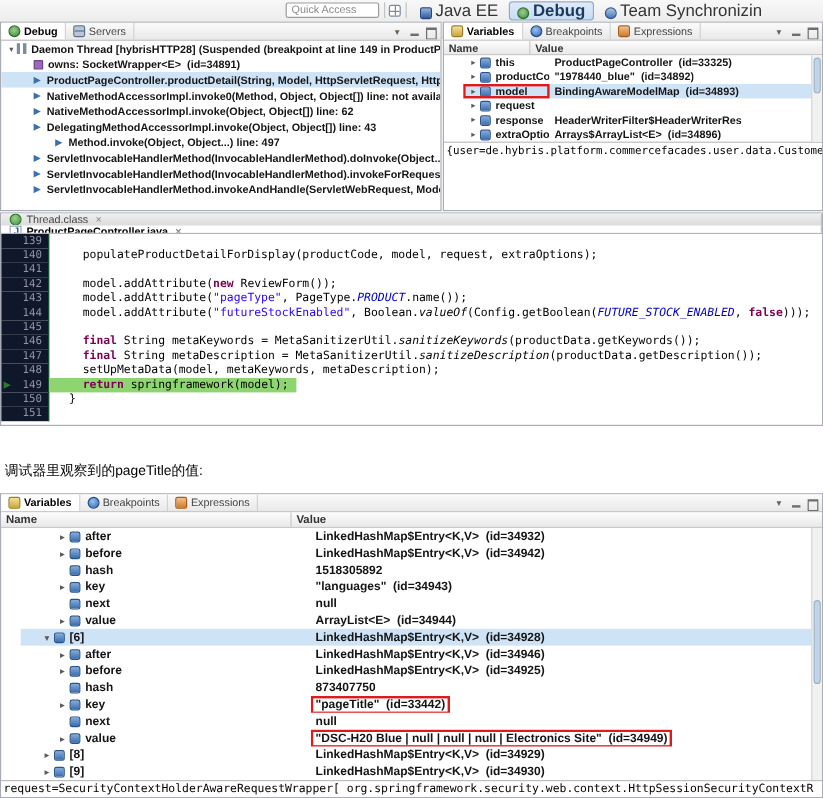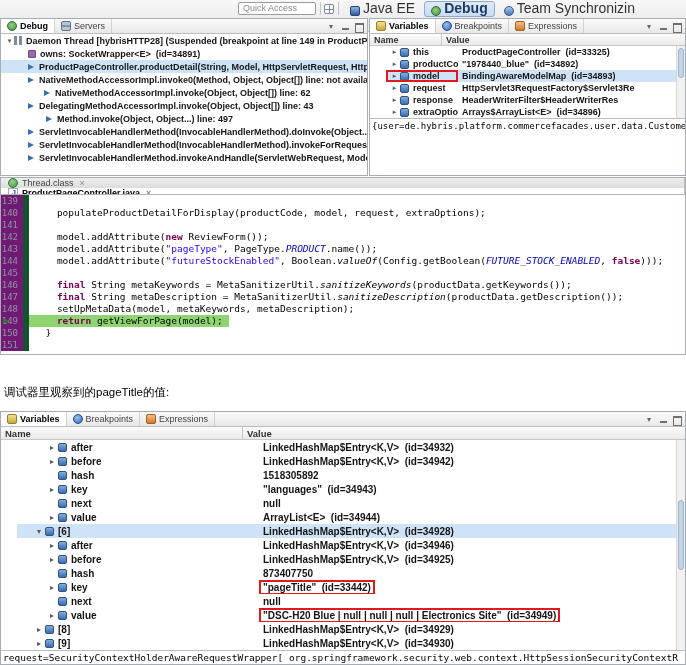--- a/index.html
+++ b/index.html
@@ -76,21 +76,21 @@
 .edit-tabs{position:absolute;left:0;top:0;right:0;height:17px;background:linear-gradient(#f2f2f2,#dfdfdf);border-bottom:1px solid #b5b5b5;display:flex;overflow:hidden;flex-direction:column;}
 .etab{display:flex;align-items:center;gap:4px;padding:0 7px;font-size:9px;color:#444;border-right:1px solid #c2c2c2;white-space:nowrap;background:linear-gradient(#efefef,#dcdcdc);}
 .etab.active{background:#fff;font-weight:bold;color:#000;}
 .etab .close{color:#888;font-size:9px;margin-left:2px;}
 .eic{width:10px;height:10px;flex:0 0 auto;}
 .eic.class{border-radius:50%;background:radial-gradient(circle at 40% 35%,#9ed08f,#3f9442);border:1px solid #2f7a33;}
 .eic.java{background:#fff;border:1px solid #9aa7c0;position:relative;}
 .eic.java::after{content:"J";position:absolute;left:2.5px;top:-1px;font-size:8px;font-weight:bold;color:#2b55a0;}
 .code{position:absolute;left:0;top:17px;right:0;bottom:0;font-family:"DejaVu Sans Mono","Liberation Mono",monospace;font-size:9.5px;overflow:hidden;}
 .cline{position:relative;display:flex;height:12px;line-height:12px;white-space:pre;}
-.lno{width:28px;flex:0 0 auto;text-align:right;padding-right:5px;color:#9292a2;background:#701a75;border-right:6px solid #14532d;font-size:9px;}
+.lno{width:40px;flex:0 0 auto;text-align:right;padding-right:5px;color:#9292a2;background:#0f172a;border-right:1px solid #14532d;font-size:9px;}
 .ctext{padding:0 6px 0 5px;}
 .cline.cur .ctext{background:var(--current-line,#8ed470);}
 .ip{position:absolute;left:2px;top:3px;width:0;height:0;border-top:3px solid transparent;border-bottom:3px solid transparent;border-left:6px solid #2c7a2c;}
 .tk-p{color:#000;}
 .tk-k{color:var(--keyword,#7b0052);font-weight:bold;}
 .tk-s{color:var(--string,#2a00ff);}
 .tk-st{color:#0000c0;font-style:italic;}
 .tk-sm{color:#000;font-style:italic;}
 
 
@@ -149,21 +149,21 @@
         <span class="tbtn menu"></span>
         <span class="tbtn min"></span>
         <span class="tbtn max"></span>
       </div>
     </div>
     <div id="debug-rows" class="tree">
         <div class="trow" style="padding-left: 4px;"><span class="expander">▾</span><span class="fic thread"></span><span class="ftext">Daemon Thread [hybrisHTTP28] (Suspended (breakpoint at line 149 in ProductPage</span></div>
         <div class="trow" style="padding-left: 18px;"><span class="expander"></span><span class="fic monitor"></span><span class="ftext">owns: SocketWrapper&lt;E&gt;  (id=34891)</span></div>
         <div class="trow selected" style="padding-left: 18px;"><span class="expander"></span><span class="fic frame"></span><span class="ftext">ProductPageController.productDetail(String, Model, HttpServletRequest, HttpSer</span></div>
         <div class="trow" style="padding-left: 18px;"><span class="expander"></span><span class="fic frame"></span><span class="ftext">NativeMethodAccessorImpl.invoke0(Method, Object, Object[]) line: not available</span></div>
-        <div class="trow" style="padding-left: 34px;"><span class="expander"></span><span class="fic frame"></span><span class="ftext">NativeMethodAccessorImpl.invoke(Object, Object[]) line: 62</span></div>
+        <div class="trow" style="padding-left: 18px;"><span class="expander"></span><span class="fic frame"></span><span class="ftext">NativeMethodAccessorImpl.invoke(Object, Object[]) line: 62</span></div>
         <div class="trow" style="padding-left: 18px;"><span class="expander"></span><span class="fic frame"></span><span class="ftext">DelegatingMethodAccessorImpl.invoke(Object, Object[]) line: 43</span></div>
         <div class="trow" style="padding-left: 36px;"><span class="expander"></span><span class="fic frame"></span><span class="ftext">Method.invoke(Object, Object...) line: 497</span></div>
         <div class="trow" style="padding-left: 18px;"><span class="expander"></span><span class="fic frame"></span><span class="ftext">ServletInvocableHandlerMethod(InvocableHandlerMethod).doInvoke(Object...) li</span></div>
         <div class="trow" style="padding-left: 18px;"><span class="expander"></span><span class="fic frame"></span><span class="ftext">ServletInvocableHandlerMethod(InvocableHandlerMethod).invokeForRequest(N</span></div>
         <div class="trow" style="padding-left: 18px;"><span class="expander"></span><span class="fic frame"></span><span class="ftext">ServletInvocableHandlerMethod.invokeAndHandle(ServletWebRequest, ModelAn</span></div>
       </div>
   </div>
 
   <div class="view vars-view">
     <div class="tabbar">
@@ -220,23 +220,20 @@
           </div>
           <div class="vcell">
             <span class="vlabel">BindingAwareModelMap  (id=34893)</span>
           </div>
         </div>
         <div class="vrow" style="height: 12px;">
           <div class="ncell" style="width: 72px; padding-left: 4px;">
             <span class="expander">▸</span>
             <span class="vic"></span>
             <span class="nlabel">request</span>
-          </div>
-          <div class="vcell">
-            <span class="vlabel">HttpServlet3RequestFactory$Servlet3Re</span>
           </div>
         </div>
         <div class="vrow" style="height: 12px;">
           <div class="ncell" style="width: 72px; padding-left: 4px;">
             <span class="expander">▸</span>
             <span class="vic"></span>
             <span class="nlabel">response</span>
           </div>
           <div class="vcell">
             <span class="vlabel">HeaderWriterFilter$HeaderWriterRes</span>
@@ -281,21 +278,21 @@
         <div class="cline"><span class="lno">139</span><span class="ctext"></span></div>
         <div class="cline"><span class="lno">140</span><span class="ctext"><span class="tk-p">    populateProductDetailForDisplay(productCode, model, request, extraOptions);</span></span></div>
         <div class="cline"><span class="lno">141</span><span class="ctext"></span></div>
         <div class="cline"><span class="lno">142</span><span class="ctext"><span class="tk-p">    model.addAttribute(</span><span class="tk-k">new</span><span class="tk-p"> ReviewForm());</span></span></div>
         <div class="cline"><span class="lno">143</span><span class="ctext"><span class="tk-p">    model.addAttribute(</span><span class="tk-s">"pageType"</span><span class="tk-p">, PageType.</span><span class="tk-st">PRODUCT</span><span class="tk-p">.name());</span></span></div>
         <div class="cline"><span class="lno">144</span><span class="ctext"><span class="tk-p">    model.addAttribute(</span><span class="tk-s">"futureStockEnabled"</span><span class="tk-p">, Boolean.</span><span class="tk-sm">valueOf</span><span class="tk-p">(Config.getBoolean(</span><span class="tk-st">FUTURE_STOCK_ENABLED</span><span class="tk-p">, </span><span class="tk-k">false</span><span class="tk-p">)));</span></span></div>
         <div class="cline"><span class="lno">145</span><span class="ctext"></span></div>
         <div class="cline"><span class="lno">146</span><span class="ctext"><span class="tk-p">    </span><span class="tk-k">final</span><span class="tk-p"> String metaKeywords = MetaSanitizerUtil.</span><span class="tk-sm">sanitizeKeywords</span><span class="tk-p">(productData.getKeywords());</span></span></div>
         <div class="cline"><span class="lno">147</span><span class="ctext"><span class="tk-p">    </span><span class="tk-k">final</span><span class="tk-p"> String metaDescription = MetaSanitizerUtil.</span><span class="tk-sm">sanitizeDescription</span><span class="tk-p">(productData.getDescription());</span></span></div>
         <div class="cline"><span class="lno">148</span><span class="ctext"><span class="tk-p">    setUpMetaData(model, metaKeywords, metaDescription);</span></span></div>
-        <div class="cline cur"><span class="lno">149</span><span class="ip"></span><span class="ctext"><span class="tk-p">    </span><span class="tk-k">return</span><span class="tk-p"> getViewForPage(model);</span></span></div>
+        <div class="cline cur"><span class="lno">149</span><span class="ip"></span><span class="ctext"><span class="tk-p">    </span><span class="tk-k">return</span><span class="tk-p"> springframework(model);</span></span></div>
         <div class="cline"><span class="lno">150</span><span class="ctext"><span class="tk-p">  }</span></span></div>
         <div class="cline"><span class="lno">151</span><span class="ctext"></span></div>
       </div>
   </div>
 
   <div class="annotation">调试器里观察到的pageTitle的值:</div>
 
   <div class="view bottom-view">
     <div class="tabbar">
       <div id="bottom-tabs" class="tabs">

